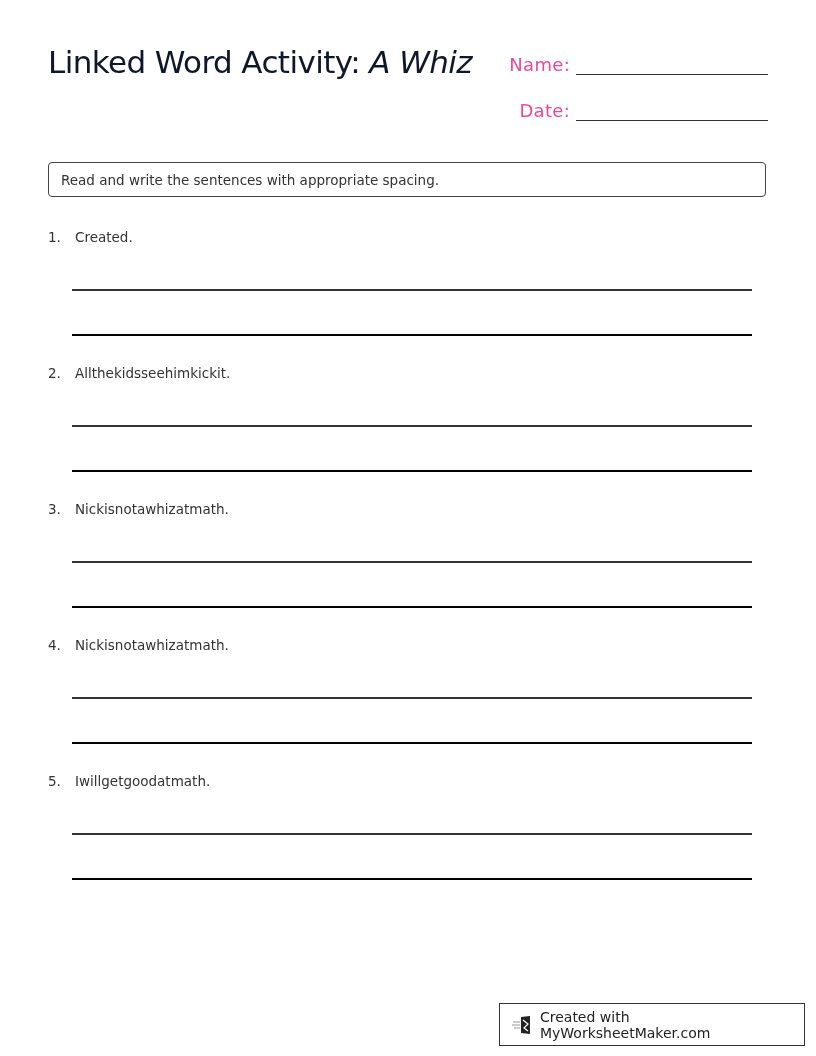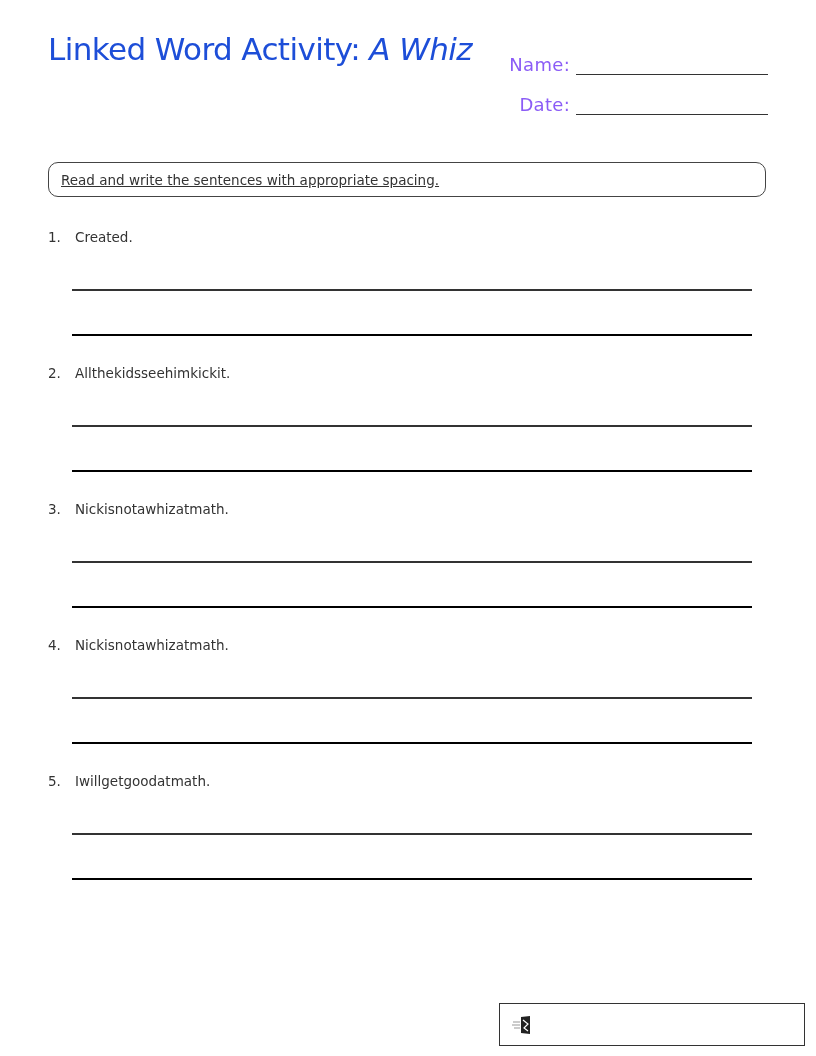--- a/index.html
+++ b/index.html
@@ -1,47 +1,47 @@
 <!DOCTYPE html>
 <html><head>
   <meta charset="utf-8">
   <style>
     html, body { margin: 0; padding: 0; background: #ffffff; }
     body { width: 816px; height: 1056px; position: relative; overflow: hidden;
            font-family: "DejaVu Sans", "Liberation Sans", sans-serif; color: #222; }
-    .title { position: absolute; left: 48px; top: 31px; font-size: 31px; font-weight: 400;
-             letter-spacing: -0.6px; color: #1d4ed8; white-space: nowrap; }
+    .title { position: absolute; left: 48px; top: 44px; font-size: 31px; font-weight: 400;
+             letter-spacing: -0.6px; color: #0f172a; white-space: nowrap; }
     .title .it { font-style: italic; }
     .field { position: absolute; display: flex; align-items: flex-end; }
-    .field .lbl { font-size: 18px; color: #8b5cf6; text-align: right; width: 70px; padding-right: 6px; letter-spacing: 0.3px; }
+    .field .lbl { font-size: 18px; color: #ec4899; text-align: right; width: 70px; padding-right: 6px; letter-spacing: 0.3px; }
     .field .line { width: 192px; border-bottom: 1.3px solid #333; height: 22px; }
     .instr { position: absolute; left: 48px; top: 162px; width: 718px; height: 35px;
-             border: 1.3px solid #444; border-radius: 10px; box-sizing: border-box;
-             font-size: 13.5px; color: #333; padding: 0 12px; display: flex; align-items: center; text-decoration: underline; }
+             border: 1.3px solid #444; border-radius: 4px; box-sizing: border-box;
+             font-size: 13.5px; color: #333; padding: 0 12px; display: flex; align-items: center; }
     .question { position: absolute; left: 48px; width: 704px; }
     .question .qrow { display: flex; font-size: 13.5px; color: #333; }
     .question .num { width: 27px; }
     .question .wline { position: absolute; left: 24px; width: 680px; height: 0; }
     .wline.l1 { border-top: 2.5px solid #333; }
     .wline.l2 { border-top: 2.5px solid #000; }
     .footer { position: absolute; left: 499px; top: 1003px; width: 306px; height: 43px;
               border: 1.3px solid #333; box-sizing: border-box; display: flex; align-items: center;
               padding-left: 12px; font-size: 14px; color: #222; }
     .footer svg { margin-right: 6px; }
   </style>
 </head>
 <body>
 
 <div class="title"><span>Linked Word Activity: </span><span class="it">A Whiz</span></div>
 
 <div class="field" style="left:500px; top:52px;">
   <span class="lbl">Name:</span>
   <span class="line"></span>
 </div>
-<div class="field" style="left:500px; top:92px;">
+<div class="field" style="left:500px; top:98px;">
   <span class="lbl">Date:</span>
   <span class="line"></span>
 </div>
 
 <div class="instr">
   <span>Read and write the sentences with appropriate spacing.</span>
 </div>
 
 <div class="question" style="top:229px;">
   <div class="qrow">
@@ -89,13 +89,14 @@
 </div>
 
 <div class="footer">
   <svg width="22" height="22" viewBox="0 0 22 22">
     <line x1="1" y1="8" x2="8" y2="8" stroke="#999" stroke-width="1"></line>
     <line x1="0" y1="11" x2="8" y2="11" stroke="#999" stroke-width="1"></line>
     <line x1="2" y1="14" x2="8" y2="14" stroke="#999" stroke-width="1"></line>
     <path d="M9 3 L18 2 L18 20 L9 19 Z" fill="#222"></path>
     <path d="M11 6 L16 10 L12 14 L16 17" stroke="#fff" stroke-width="1.2" fill="none"></path>
   </svg>
+  <span>Created with MyWorksheetMaker.com</span>
 </div>
 
 </body></html>

